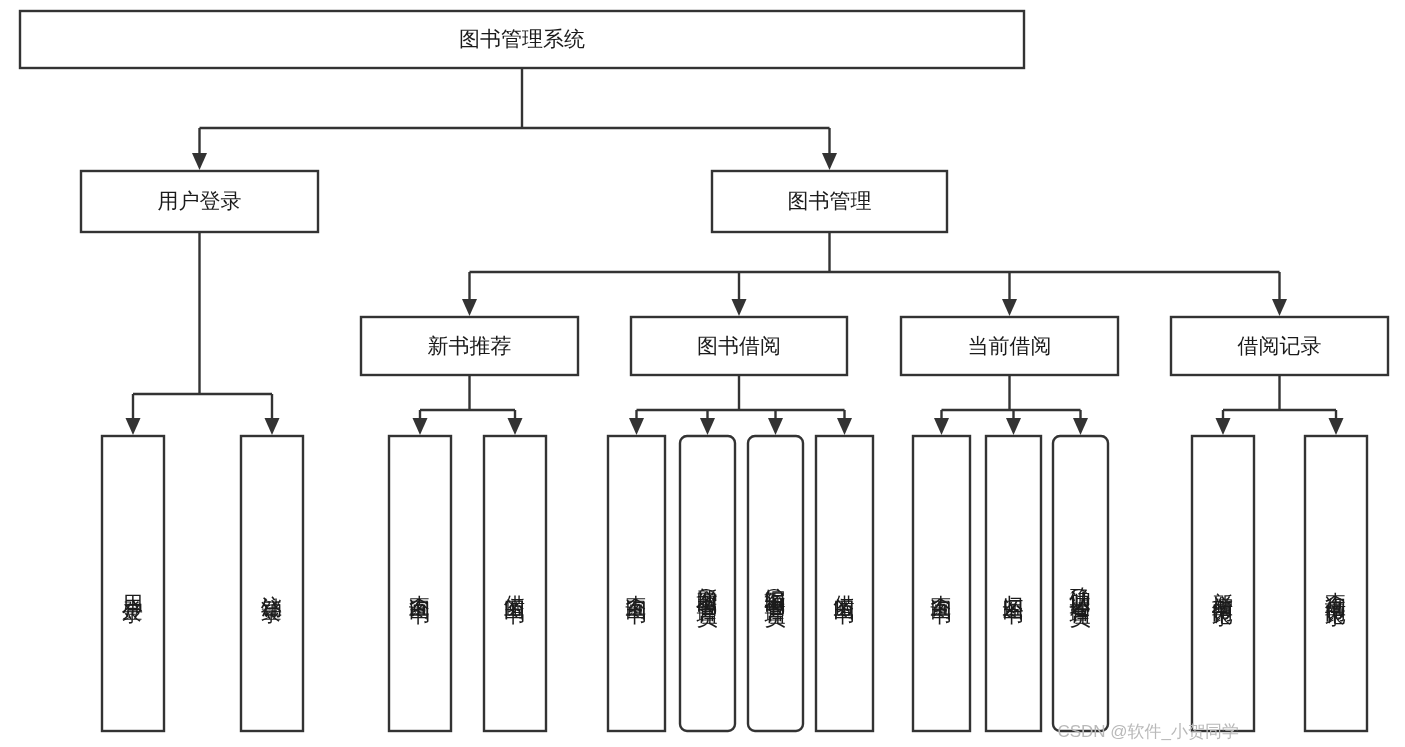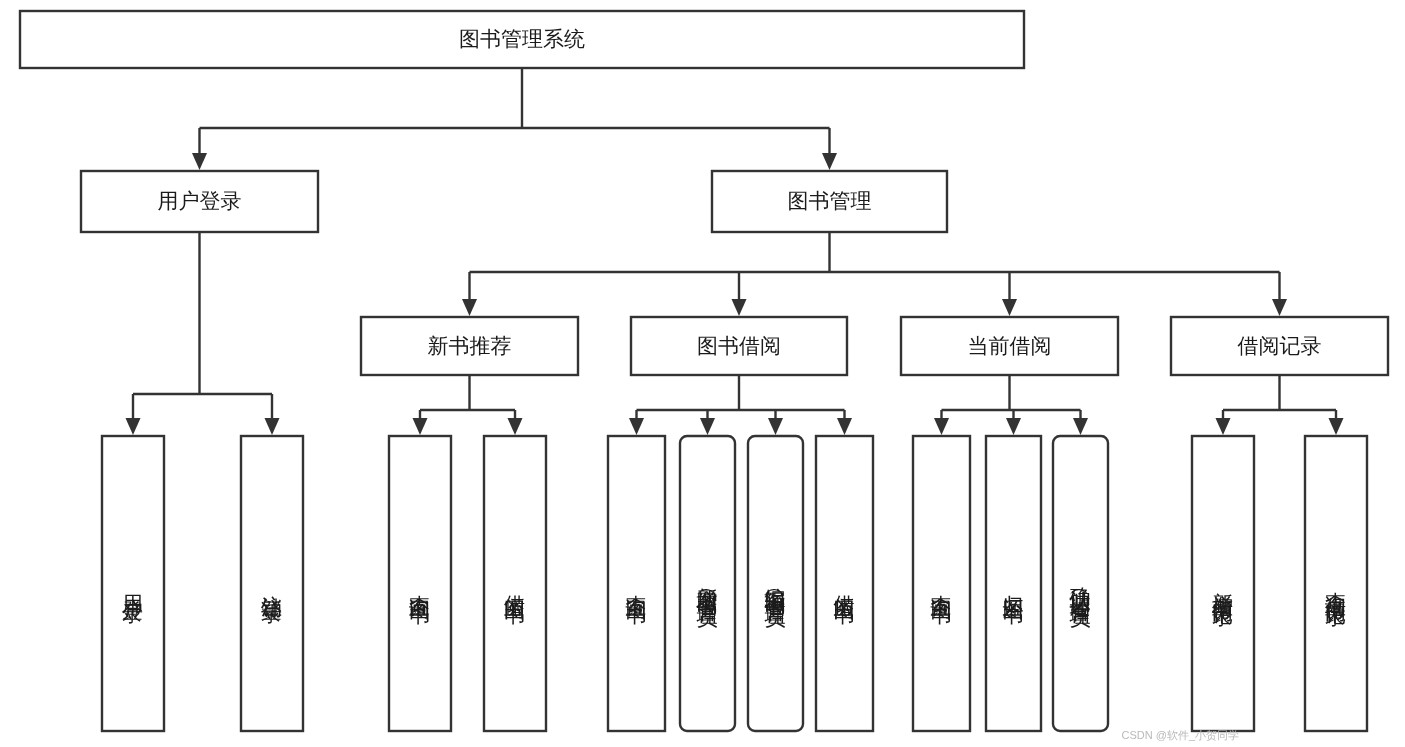--- a/index.html
+++ b/index.html
@@ -64,21 +64,21 @@
     letter-spacing: 3px;
     white-space: nowrap;
     text-align: center;
     pointer-events: none;
   }
   .watermark {
     position: absolute;
     right: 10px;
     bottom: 4px;
     font-family: "Liberation Sans", "DejaVu Sans", sans-serif;
-    font-size: 11px;
+    font-size: 17px;
     color: #b9b9b9;
     white-space: nowrap;
   }
 </style>
 </head>
 <body>
 
 <div id="diagram-root">
 
   <svg class="diagram" viewBox="0 0 1405 747">

